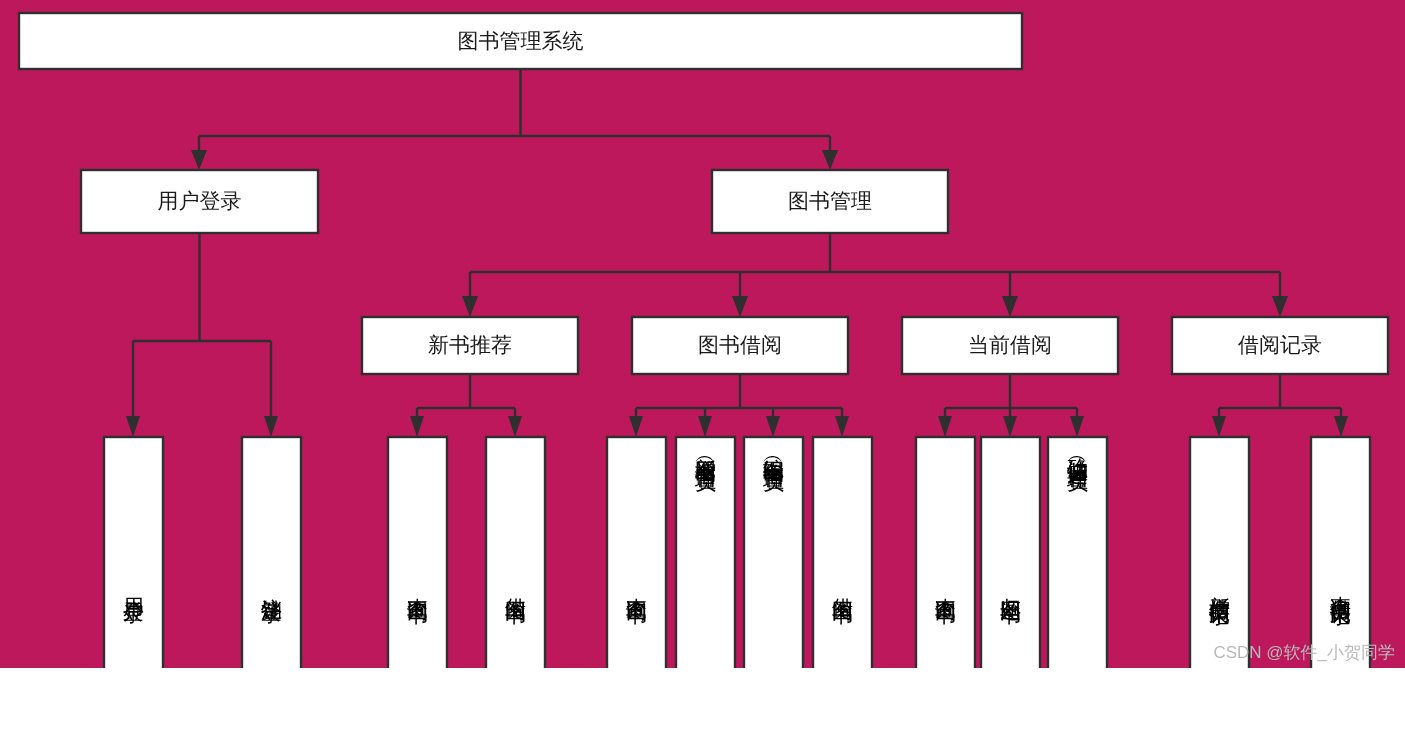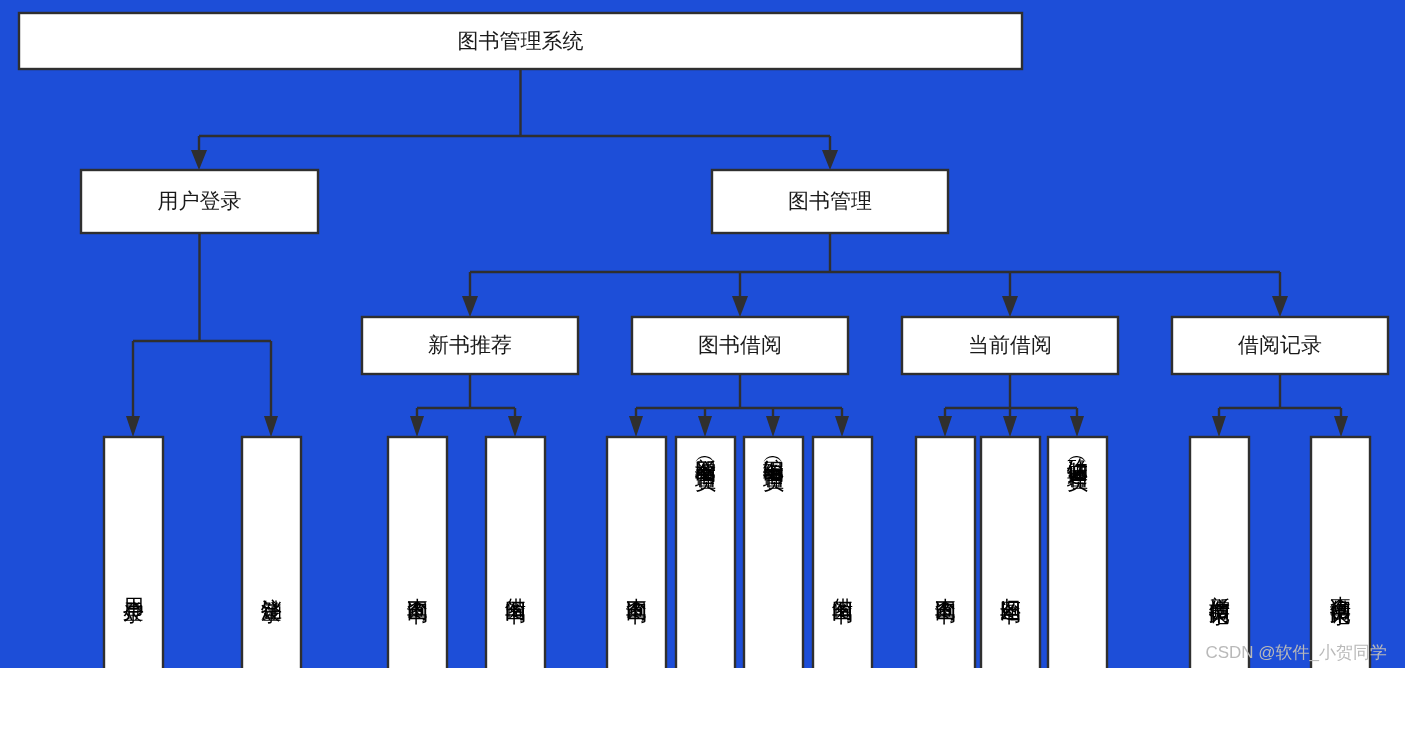--- a/index.html
+++ b/index.html
@@ -7,21 +7,21 @@
     padding: 0;
     background: #ffffff;
   }
   body {
     font-family: "Liberation Sans", "DejaVu Sans", sans-serif;
   }
   #stage {
     position: relative;
     width: 1405px;
     height: 668px;
-    background: #1d4ed8;
+    background: #be185d;
     overflow: hidden;
     text-decoration: underline;
   }
   #diagram-svg {
     position: absolute;
     left: 0;
     top: 0;
     width: 1405px;
     height: 747px;
   }
@@ -56,21 +56,21 @@
     font-family: "Liberation Sans", "DejaVu Sans", sans-serif;
     fill: #1a1a1a;
     font-size: 21px;
     writing-mode: vertical-rl;
     text-orientation: upright;
     letter-spacing: 2px;
     text-anchor: middle;
   }
   .watermark {
     position: absolute;
-    right: 18px;
+    right: 10px;
     bottom: 4px;
     font-family: "Liberation Sans", "DejaVu Sans", sans-serif;
     font-size: 17px;
     color: #b9b9b9;
     white-space: nowrap;
     user-select: none;
   }
 </style>
 </head>
 <body>

